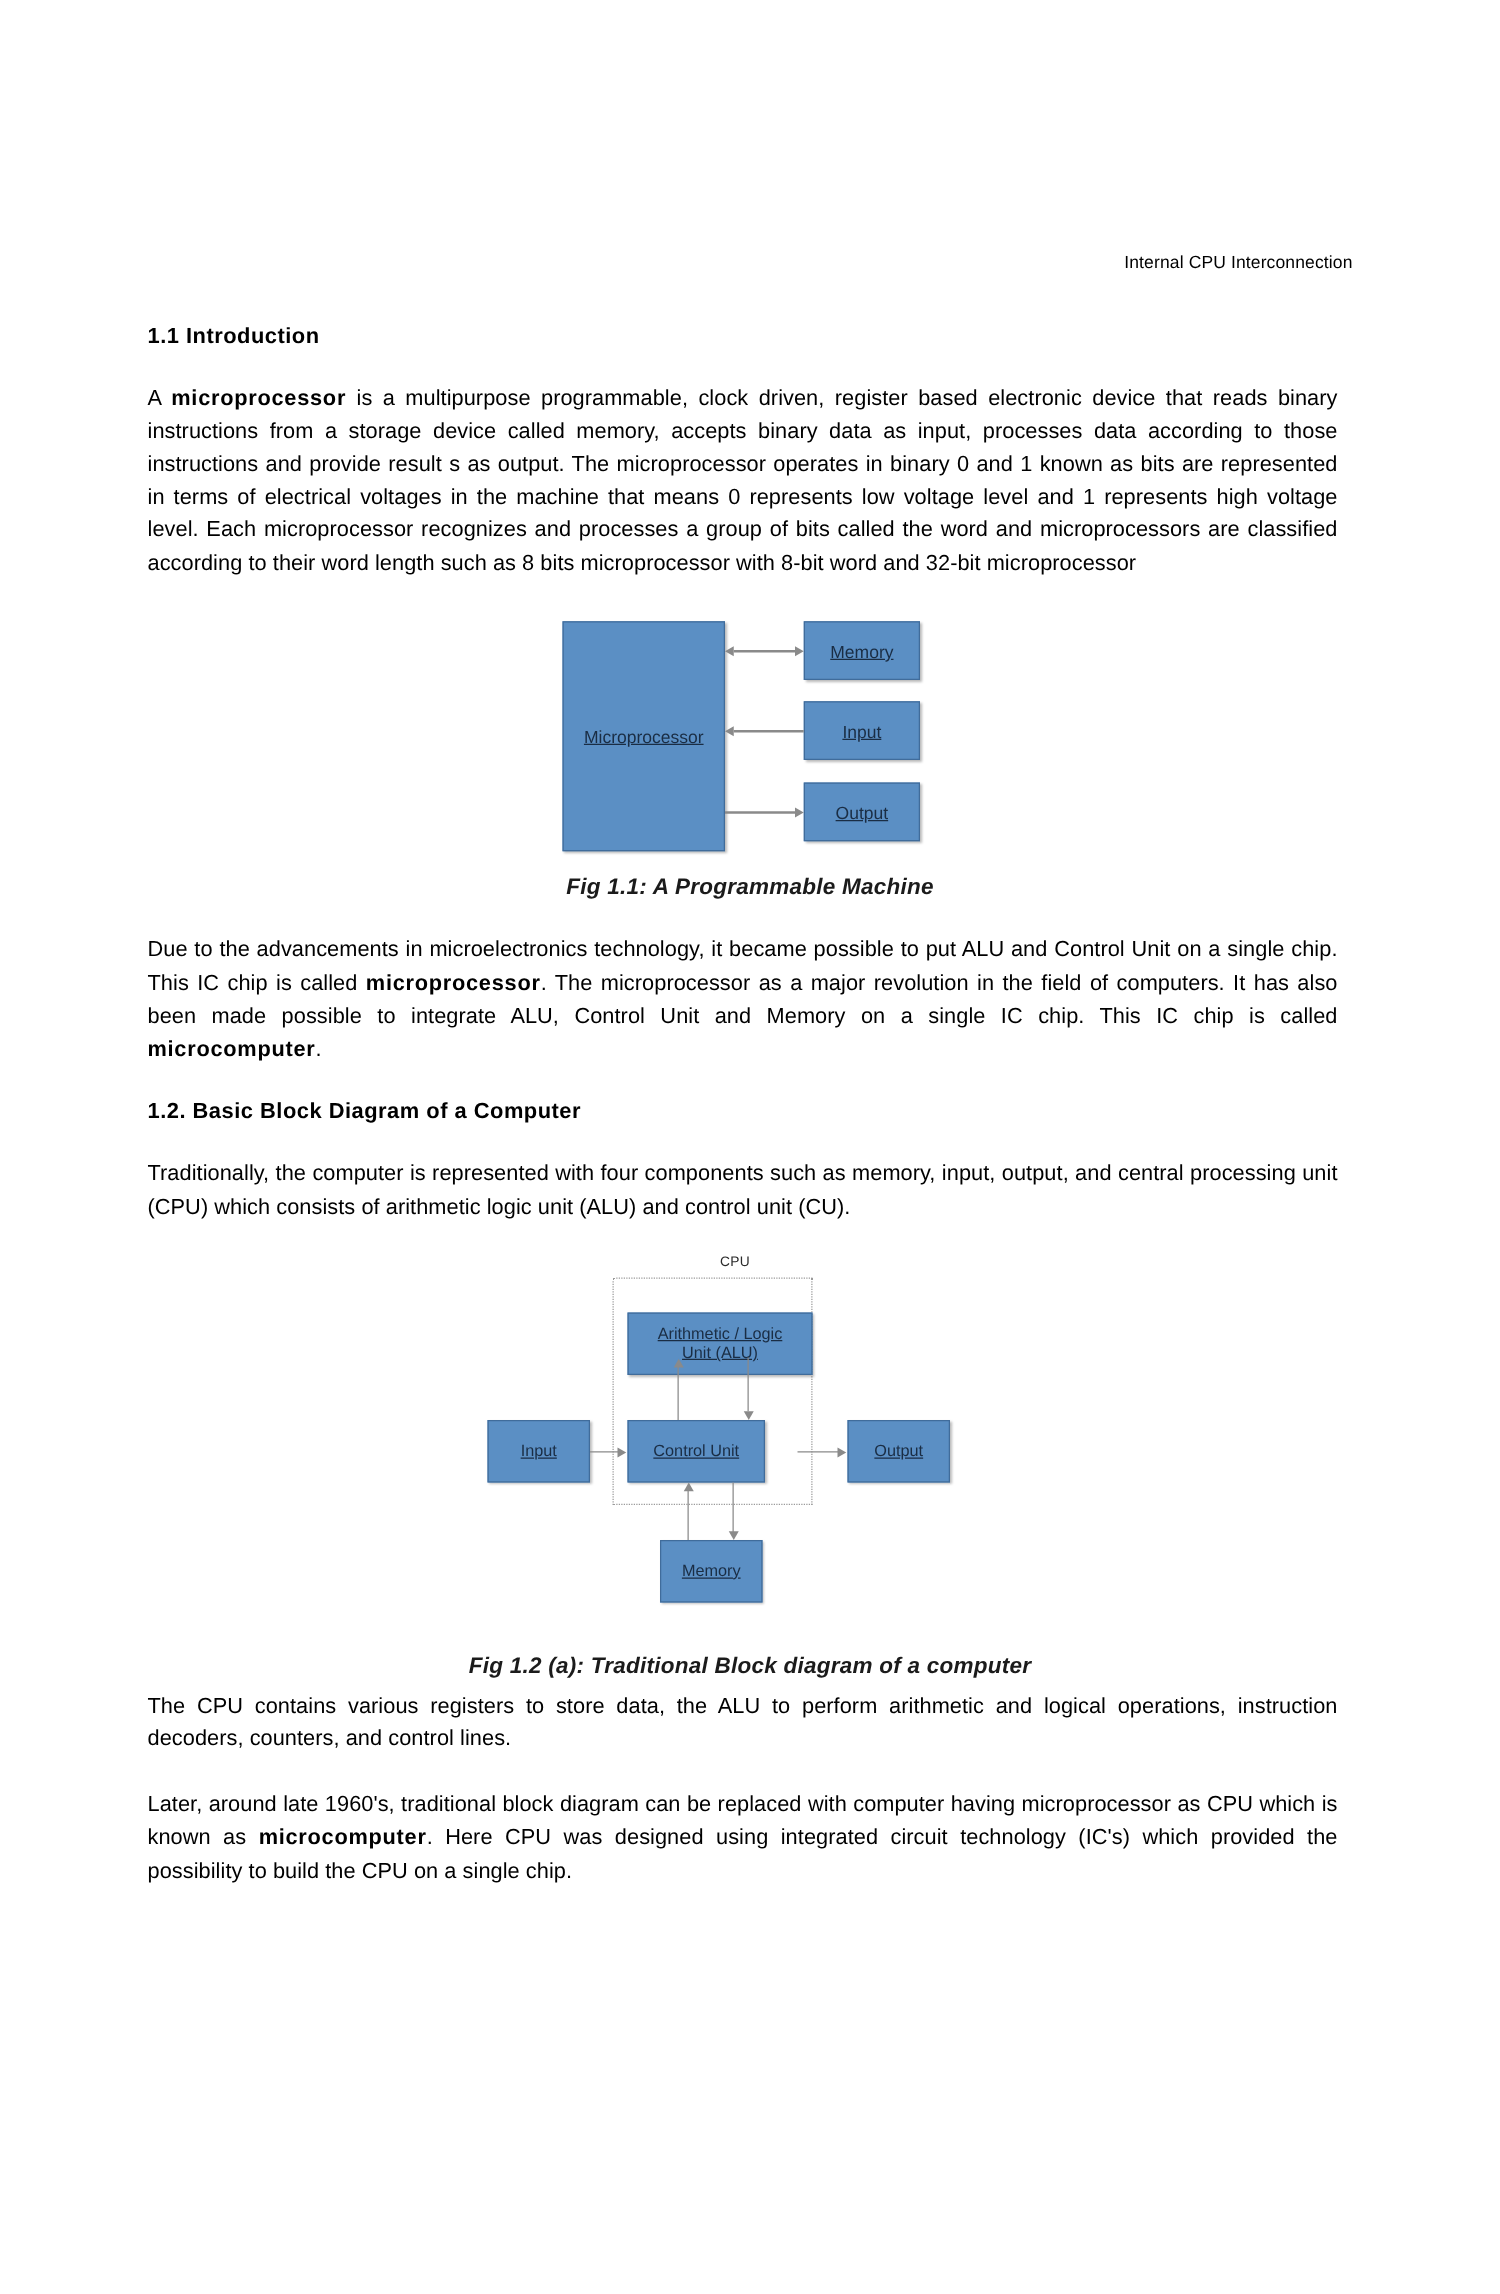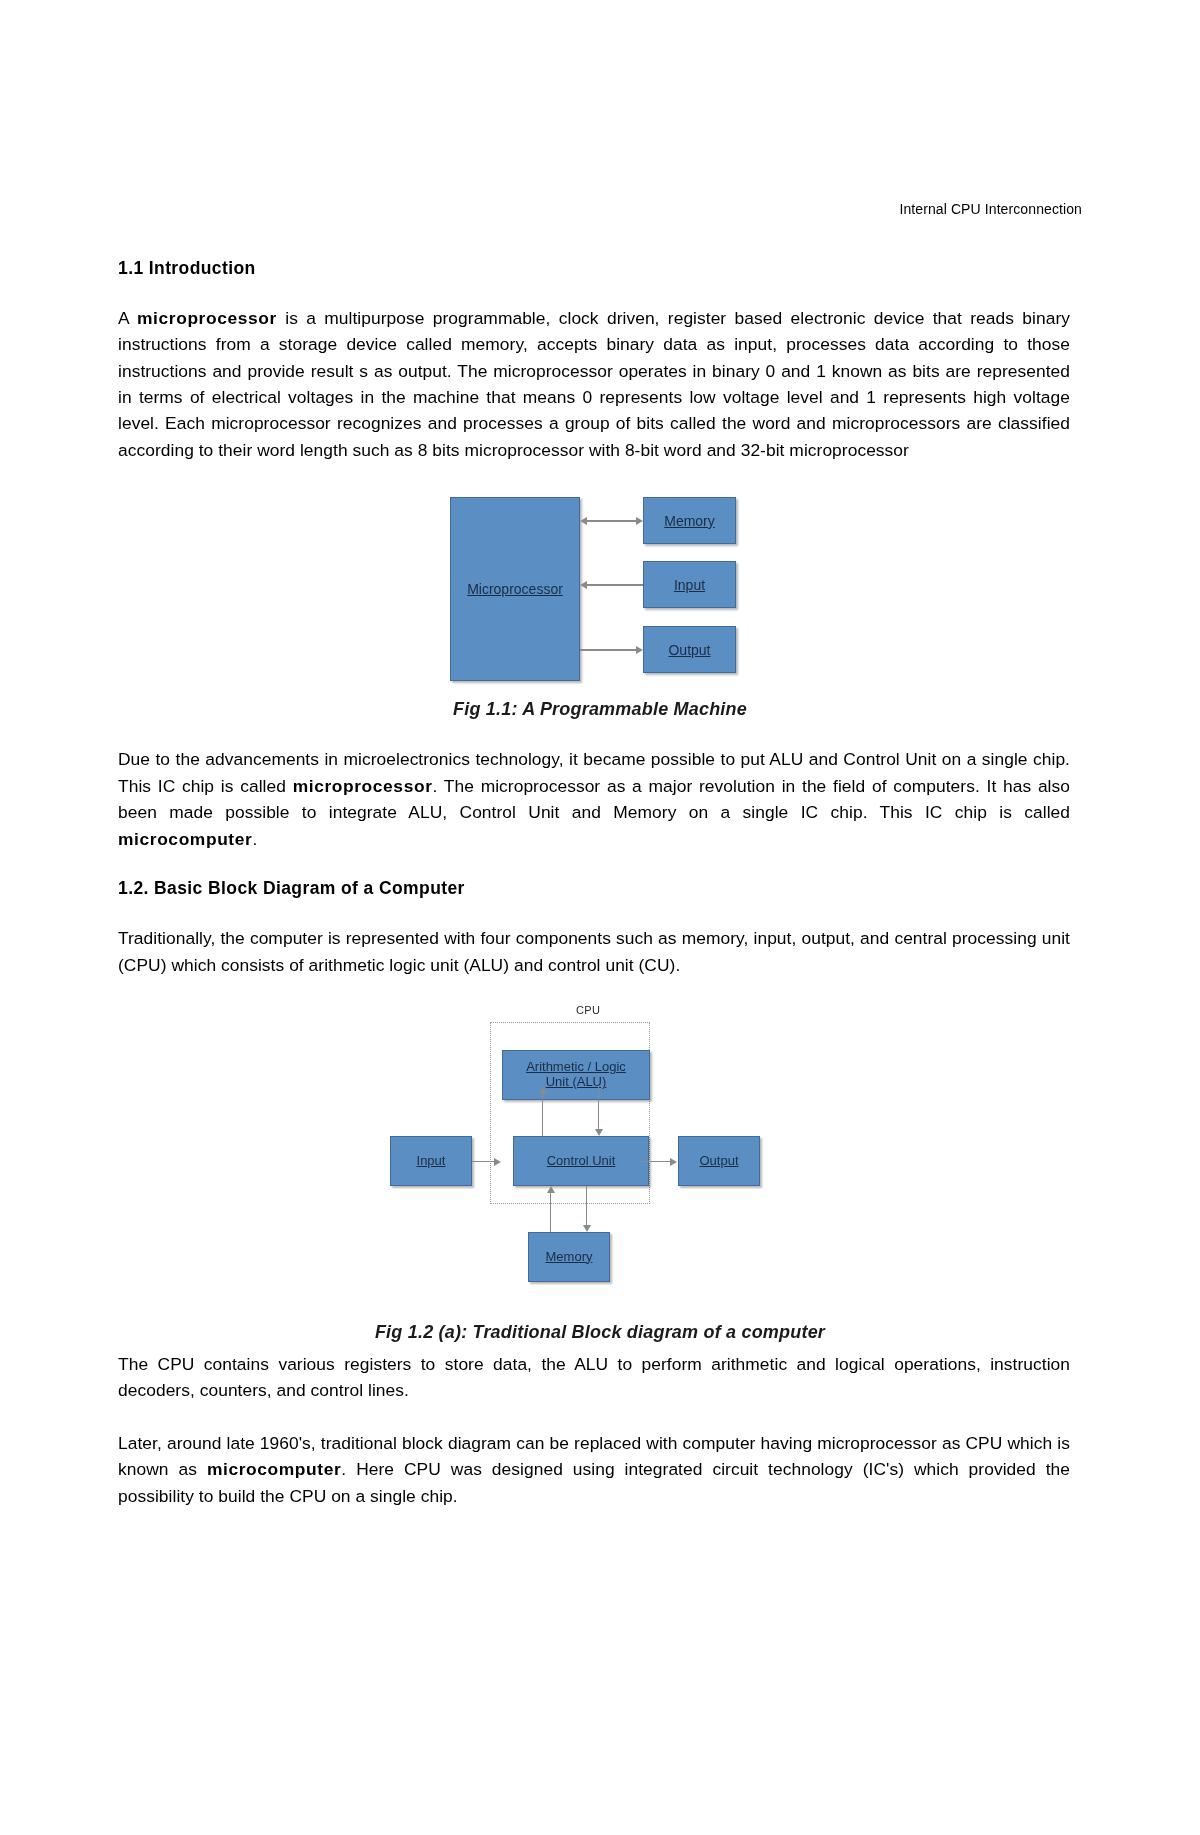--- a/index.html
+++ b/index.html
@@ -110,21 +110,21 @@
     text-align: center;
   }
   .cpu-box {
     position: absolute;
     left: 100px; top: 18px;
     width: 160px; height: 182px;
     border: 1.4px dotted #9a9a9a;
     box-sizing: border-box;
   }
   .alu-blk { left: 112px; top: 32px; width: 148px; height: 50px; font-size: 13px; flex-direction: column; margin-top: 14px; }
-  .cu-blk  { left: 112px; top: 132px; width: 136px; height: 50px; font-size: 13px; margin-left: 11px; }
+  .cu-blk  { left: 112px; top: 132px; width: 110px; height: 50px; font-size: 13px; }
   .in2-blk { left: 0;   top: 132px; width: 82px;  height: 50px; font-size: 13px; }
   .out2-blk{ left: 288px; top: 132px; width: 82px; height: 50px; font-size: 13px; }
   .mem2-blk{ left: 138px; top: 228px; width: 82px; height: 50px; font-size: 13px; }
   .v-line { width: 1.4px; }
   .arrow-u, .arrow-d {
     position: absolute;
     width: 0; height: 0;
     border-left: 4px solid transparent;
     border-right: 4px solid transparent;
   }

